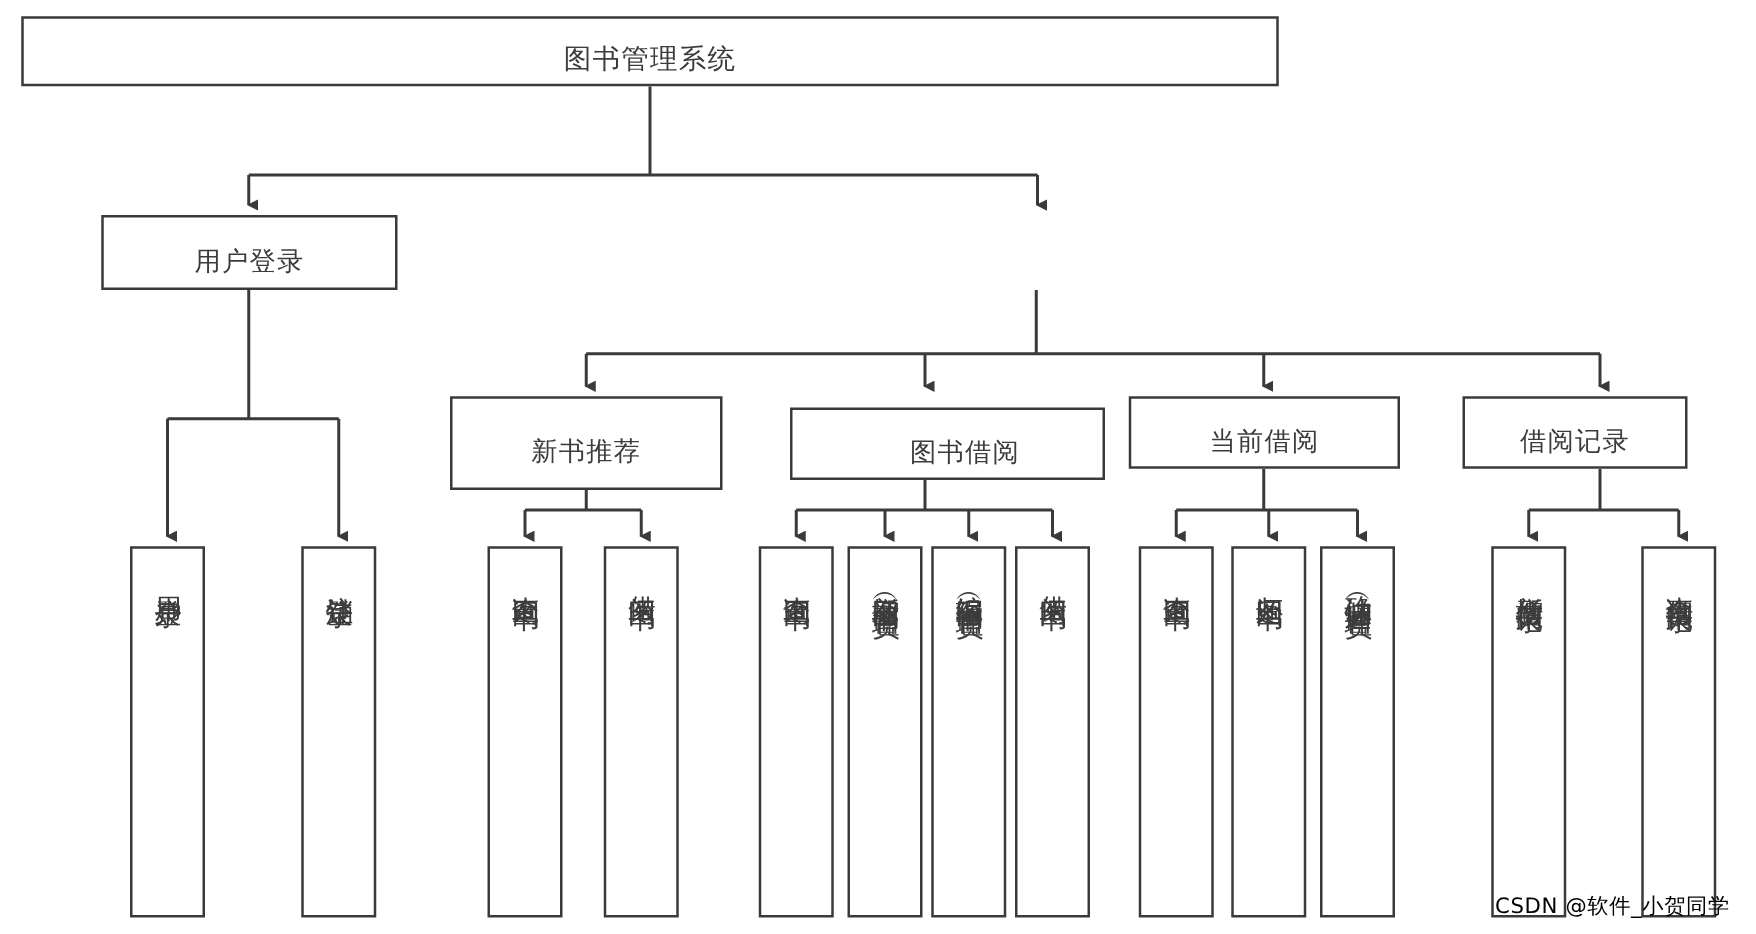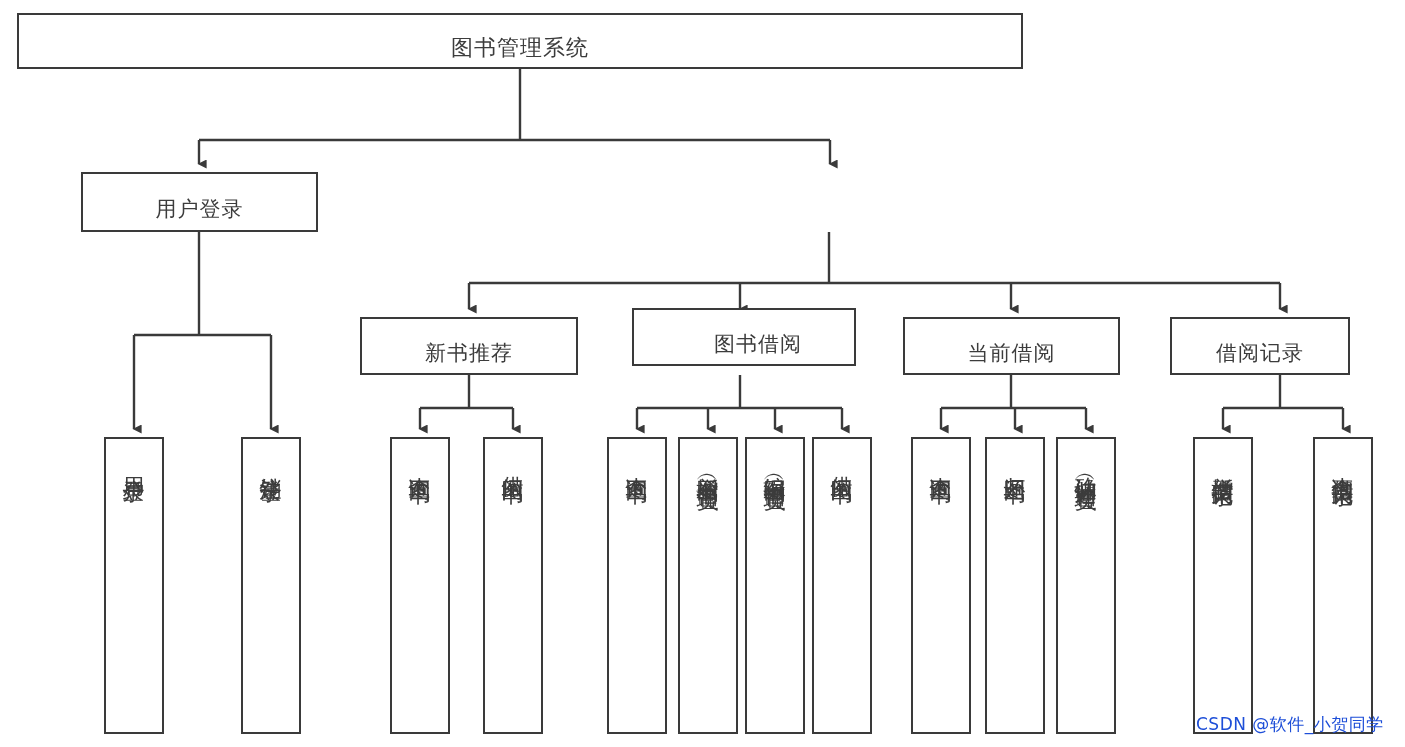--- a/index.html
+++ b/index.html
@@ -44,21 +44,21 @@
     letter-spacing:2px;
     white-space:normal;
     max-height:280px;
   }
   .node.leaf.tall .label{max-height:284px;}
 
   #watermark{
     position:absolute;
     left:1196px;top:713px;
     font-size:17px;
-    color:#1d4ed8;
+    color:#000000;
     letter-spacing:0.5px;
     white-space:nowrap;
     font-family:"DejaVu Sans","Liberation Sans",sans-serif;
   }
 </style>
 </head>
 <body>
 
 <div id="diagram">
 
@@ -113,24 +113,24 @@
   </svg>
 
   <div class="node root" style="left:17px;top:13px;width:1006px;height:56px;">
     <span class="label">图书管理系统</span>
   </div>
 
   <div class="node" style="left:81px;top:172px;width:237px;height:60px;">
     <span class="label">用户登录</span>
   </div>
 
-  <div class="node" style="left:360px;top:317px;width:218px;height:58px;">
+  <div class="node" style="left:360px;top:317px;width:218px;height:75px;">
     <span class="label">新书推荐</span>
   </div>
-  <div class="node" style="left:632px;top:308px;width:224px;height:58px;padding-left:28px;">
+  <div class="node" style="left:632px;top:326px;width:252px;height:58px;padding-left:28px;">
     <span class="label">图书借阅</span>
   </div>
   <div class="node" style="left:903px;top:317px;width:217px;height:58px;">
     <span class="label">当前借阅</span>
   </div>
   <div class="node" style="left:1170px;top:317px;width:180px;height:58px;">
     <span class="label">借阅记录</span>
   </div>
 
   <div class="node leaf" style="left:104px;top:437px;width:60px;height:297px;">

